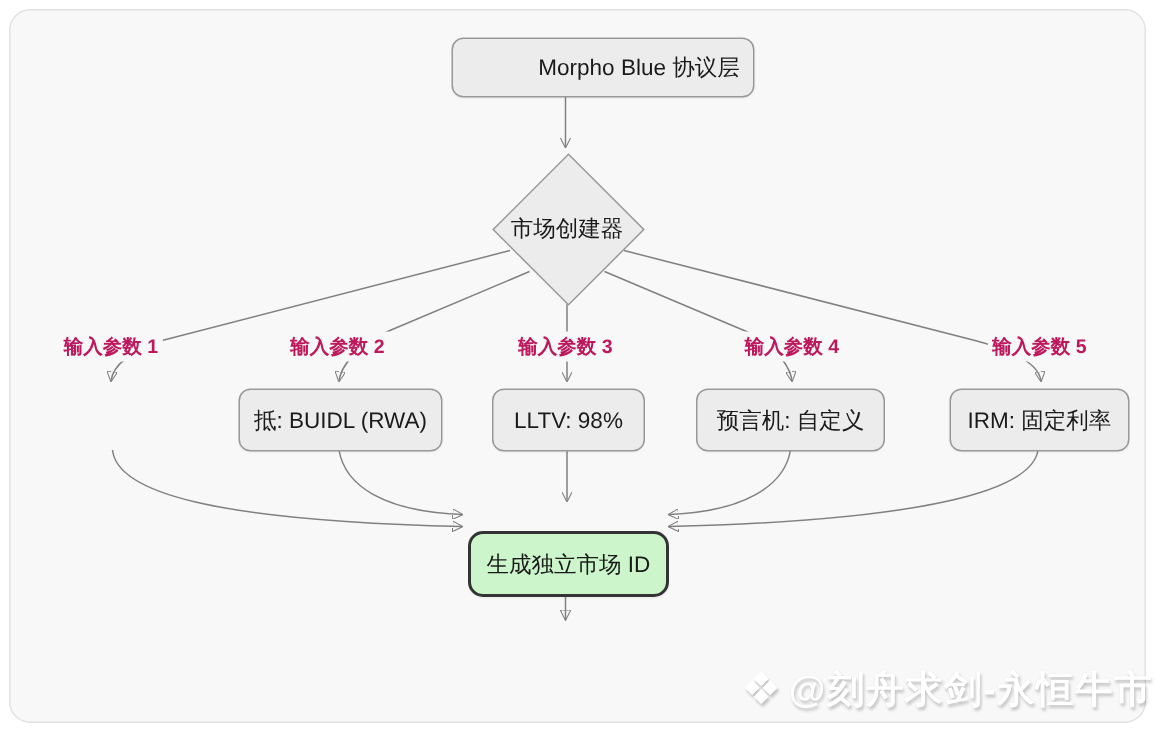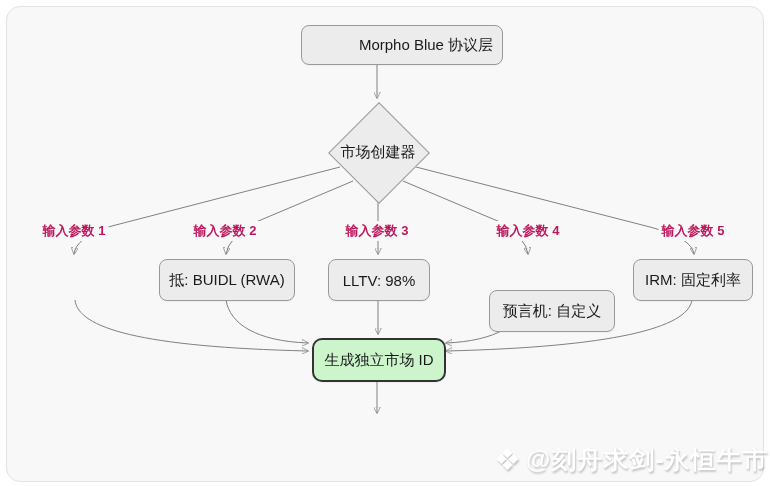--- a/index.html
+++ b/index.html
@@ -69,23 +69,23 @@
   <div class="diamond-label">市场创建器</div>
 
   <div class="edge-label" style="left:74px;top:231px;">输入参数 1</div>
   <div class="edge-label" style="left:225px;top:231px;">输入参数 2</div>
   <div class="edge-label" style="left:377px;top:231px;">输入参数 3</div>
   <div class="edge-label" style="left:528px;top:231px;">输入参数 4</div>
   <div class="edge-label" style="left:693px;top:231px;">输入参数 5</div>
 
   <div class="node" style="left:159px;top:259px;width:134px;height:40px;">抵: BUIDL (RWA)</div>
   <div class="node" style="left:328px;top:259px;width:100px;height:40px;">LLTV: 98%</div>
-  <div class="node" style="left:489px;top:259px;width:124px;height:40px;margin-top:31px;">预言机: 自定义</div>
+  <div class="node" style="left:464px;top:259px;width:124px;height:40px;">预言机: 自定义</div>
   <div class="node" style="left:633px;top:259px;width:118px;height:40px;">IRM: 固定利率</div>
 
-  <div class="node highlight" style="left:312px;top:338px;width:130px;height:40px;">生成独立市场 ID</div>
+  <div class="node highlight" style="left:312px;top:354px;width:130px;height:40px;">生成独立市场 ID</div>
 
 
   <div class="watermark">
     <span class="wm-icon">❖</span>
     <span class="wm-text">@刻舟求剑-永恒牛市</span>
   </div>
 </div>
 
 </body></html>

